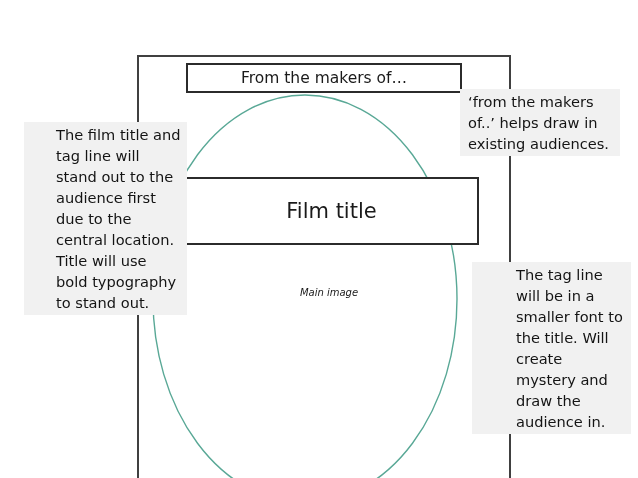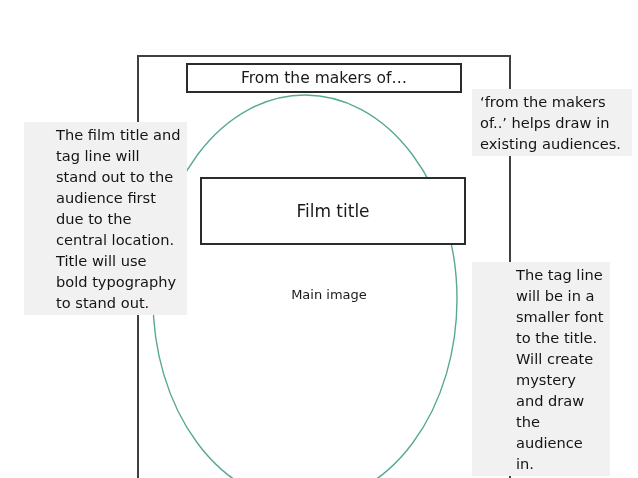--- a/index.html
+++ b/index.html
@@ -58,42 +58,43 @@
     color: #1a1a1a;
   }
   #box-from-makers {
     left: 186px;
     top: 19px;
     width: 276px;
     height: 30px;
     font-size: 15.5px;
   }
   #box-film-title {
-    left: 200px;
+    left: 184px;
     top: 133px;
-    width: 266px;
+    width: 295px;
     height: 68px;
-    font-size: 17px;
+    font-size: 21px;
   }
   #box-tag-line {
     left: 243px;
     top: 202px;
     width: 157px;
     height: 28px;
     font-size: 15px;
     z-index: 3;
   }
   #label-main-image {
     position: absolute;
     left: 196px;
     top: 243px;
     width: 266px;
     text-align: center;
-    font-size: 13px;
+    font-size: 10px;
     color: #1a1a1a;
+    font-style: italic;
   }
 
   
   .annotation {
     position: absolute;
     background: #f1f1f1;
     color: #141414;
     font-size: 14.6px;
     line-height: 1.44;
     padding: 2px 6px 2px 8px;
@@ -101,28 +102,28 @@
     white-space: pre-line;
     z-index: 4;
   }
   #ann-title-tagline {
     left: 24px;
     top: 78px;
     width: 163px;
     padding-left: 32px;
   }
   #ann-from-makers {
-    left: 472px;
+    left: 460px;
     top: 45px;
     width: 160px;
   }
   #ann-tag-line {
     left: 472px;
     top: 218px;
-    width: 138px;
+    width: 159px;
     padding-left: 44px;
   }
   #ann-main-image {
     left: 20px;
     top: 316px;
     width: 175px;
   }
 </style>
 </head>
 <body>

